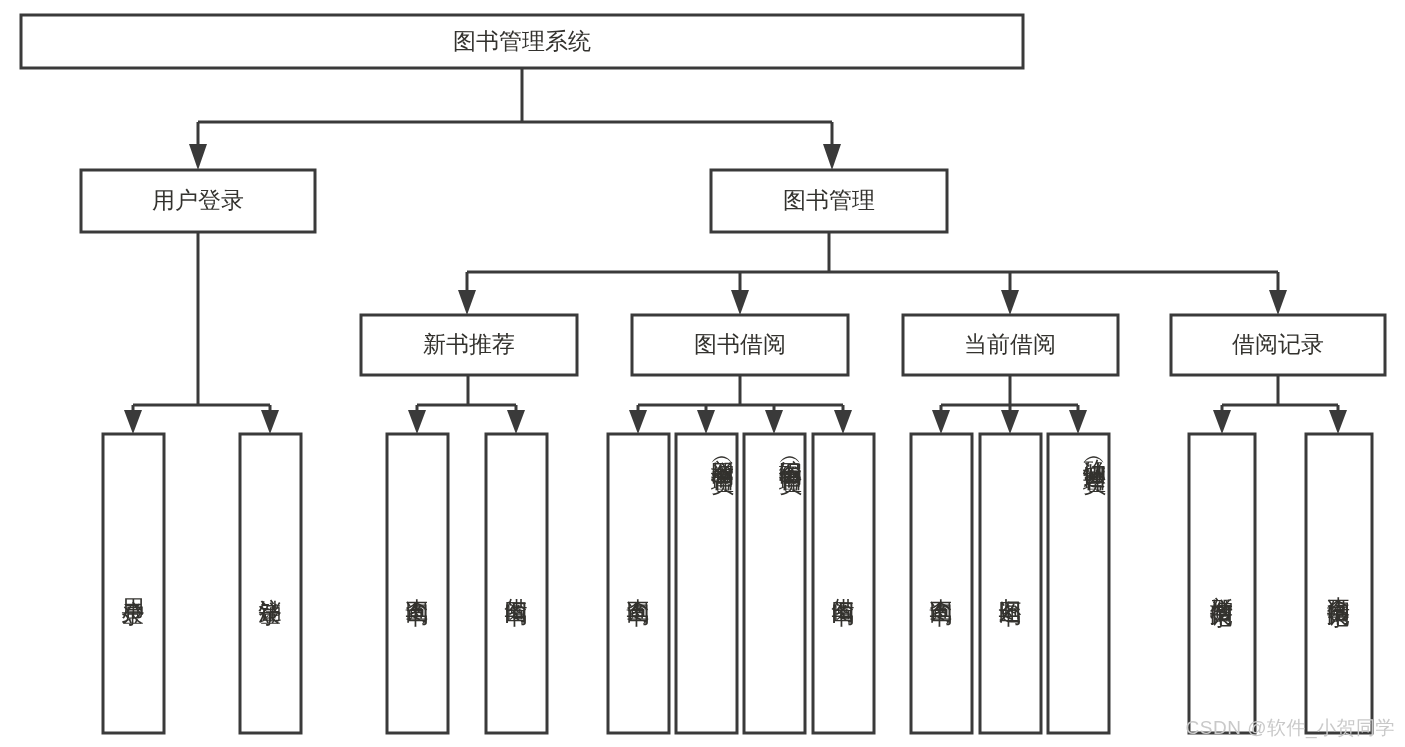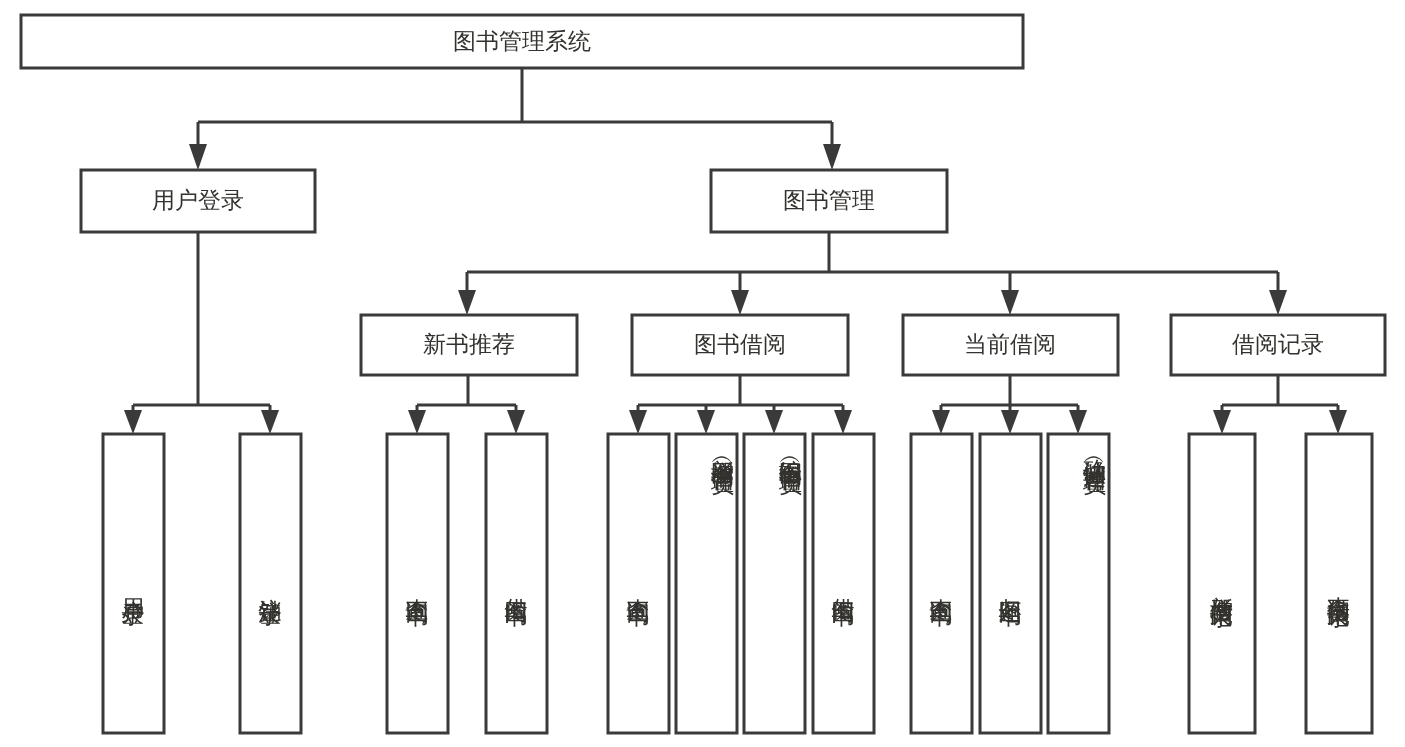--- a/index.html
+++ b/index.html
@@ -234,14 +234,15 @@
   <div class="node-label-v" style="left:911px; top:434px; width:61px; height:299px;">查询图书</div>
 
   <div class="node-label-v" style="left:980px; top:434px; width:61px; height:299px;">归还图书</div>
 
   <div class="node-label-v top-aligned" style="left:1048px; top:441px; width:61px; height:292px;">确认归还（管理员）</div>
 
   <div class="node-label-v" style="left:1189px; top:434px; width:66px; height:299px;">新增借阅记录</div>
 
   <div class="node-label-v" style="left:1306px; top:434px; width:66px; height:299px;">查询借阅记录</div>
 
+  <div id="watermark">CSDN @软件_小贺同学</div>
 
 </div>
 
 </body></html>

